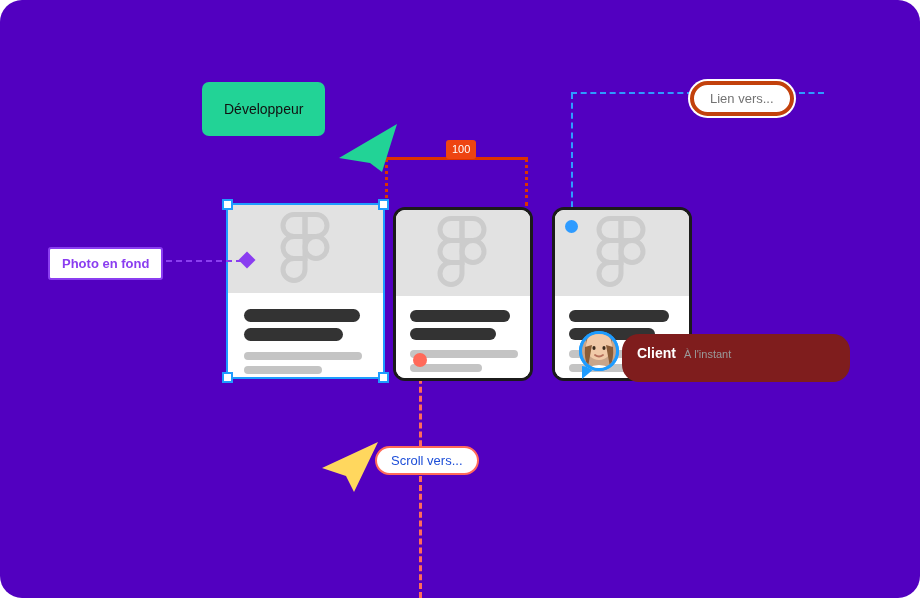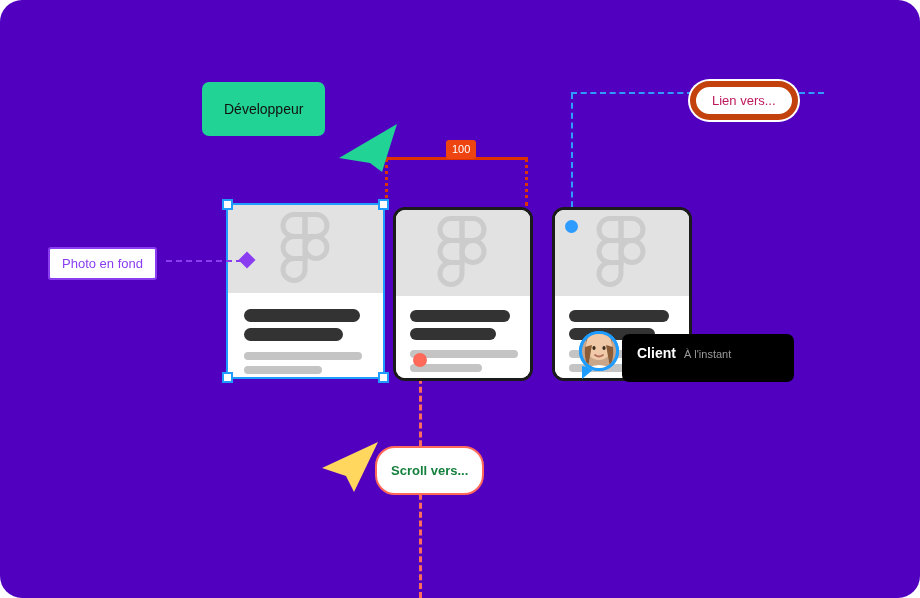--- a/index.html
+++ b/index.html
@@ -165,21 +165,21 @@
 
   
   #photo-label {
     position: absolute;
     left: 48px; top: 247px;
     background: #ffffff;
     border: 2px solid #8a3df0;
     border-radius: 3px;
     color: #8a3df0;
     font-size: 13px;
-    font-weight: 400;
+    font-weight: 700;
     line-height: 1;
     padding: 8px 12px;
     white-space: nowrap;
   }
   #photo-dash {
     position: absolute;
     left: 166px; top: 260px;
     width: 76px; height: 0;
     border-top: 2px dashed #8a3df0;
   }
@@ -207,23 +207,23 @@
   #link-dash-tail {
     position: absolute;
     left: 780px; top: 92px;
     width: 44px; height: 0;
     border-top: 2px dashed #2e9bff;
   }
   #link-pill {
     position: absolute;
     left: 690px; top: 81px;
     background: #ffffff;
-    border: 6px solid #c2410c;
+    border: 4px solid #c2410c;
     border-radius: 20px;
-    color: #be185d;
+    color: #737373;
     font-size: 13px;
     font-weight: 500;
     line-height: 1;
     padding: 7px 16px;
     white-space: nowrap;
     box-shadow: 0 0 0 2px #ffffff;
   }
   #link-dot {
     position: absolute;
     left: 565px; top: 220px;
@@ -238,47 +238,47 @@
     left: 419px; top: 360px;
     width: 0; height: 238px;
     border-left: 3px dashed #ff6a5a;
   }
   #scroll-pill {
     position: absolute;
     left: 375px; top: 446px;
     background: #ffffff;
     border: 2px solid #ff6a5a;
     border-radius: 20px;
-    color: #15803d;
+    color: #1d4ed8;
     font-size: 13px;
-    font-weight: 700;
-    line-height: 1;
-    padding: 16px 14px;
+    font-weight: 400;
+    line-height: 1;
+    padding: 6px 14px;
     white-space: nowrap;
   }
   #scroll-dot {
     position: absolute;
     left: 413px; top: 353px;
     width: 14px; height: 14px;
     border-radius: 50%;
     background: #ff6a5a;
   }
 
   
   #comment-pin {
     position: absolute;
     left: 576px; top: 330px;
     width: 46px; height: 50px;
   }
   #comment-bubble {
     position: absolute;
     left: 622px; top: 334px;
-    width: 172px;
-    background: #000000;
-    border-radius: 7px;
+    width: 228px;
+    background: #7f1d1d;
+    border-radius: 17px;
     padding: 12px 15px 14px 15px;
     box-sizing: border-box;
   }
   #comment-head {
     display: flex;
     align-items: baseline;
     gap: 8px;
     margin-bottom: 8px;
   }
   #comment-author {

